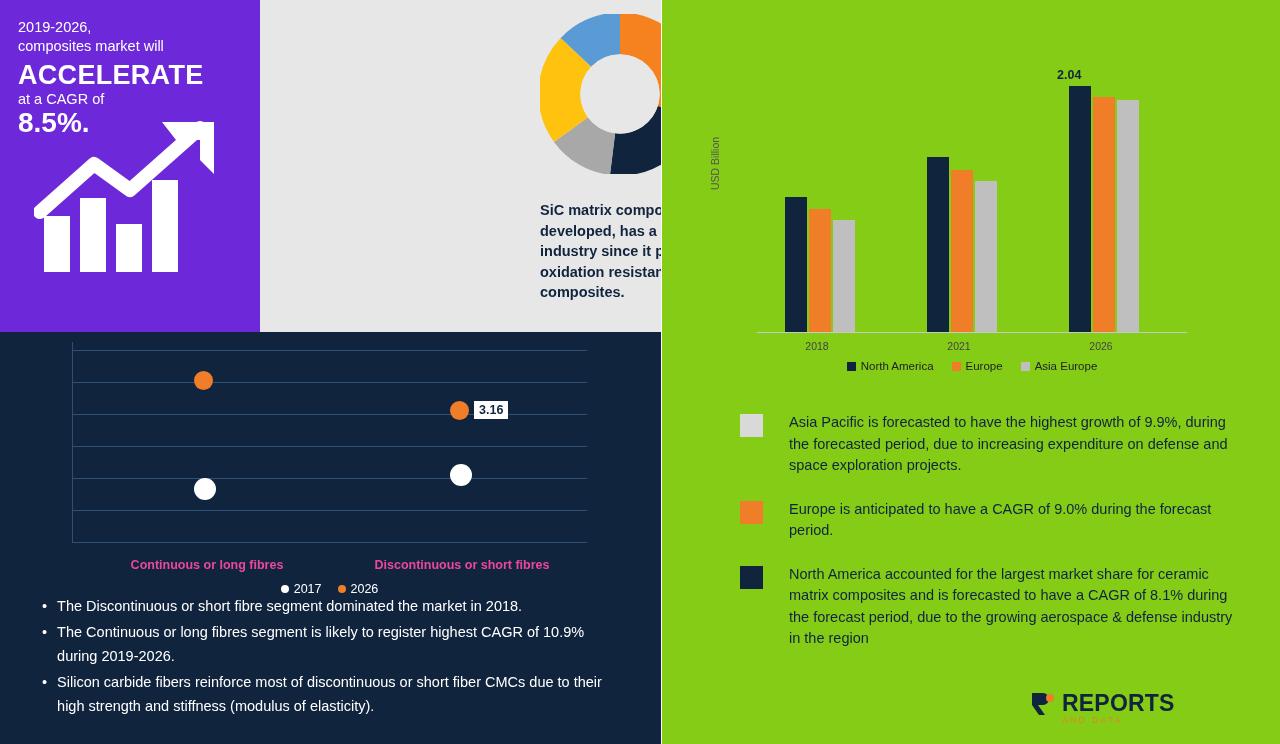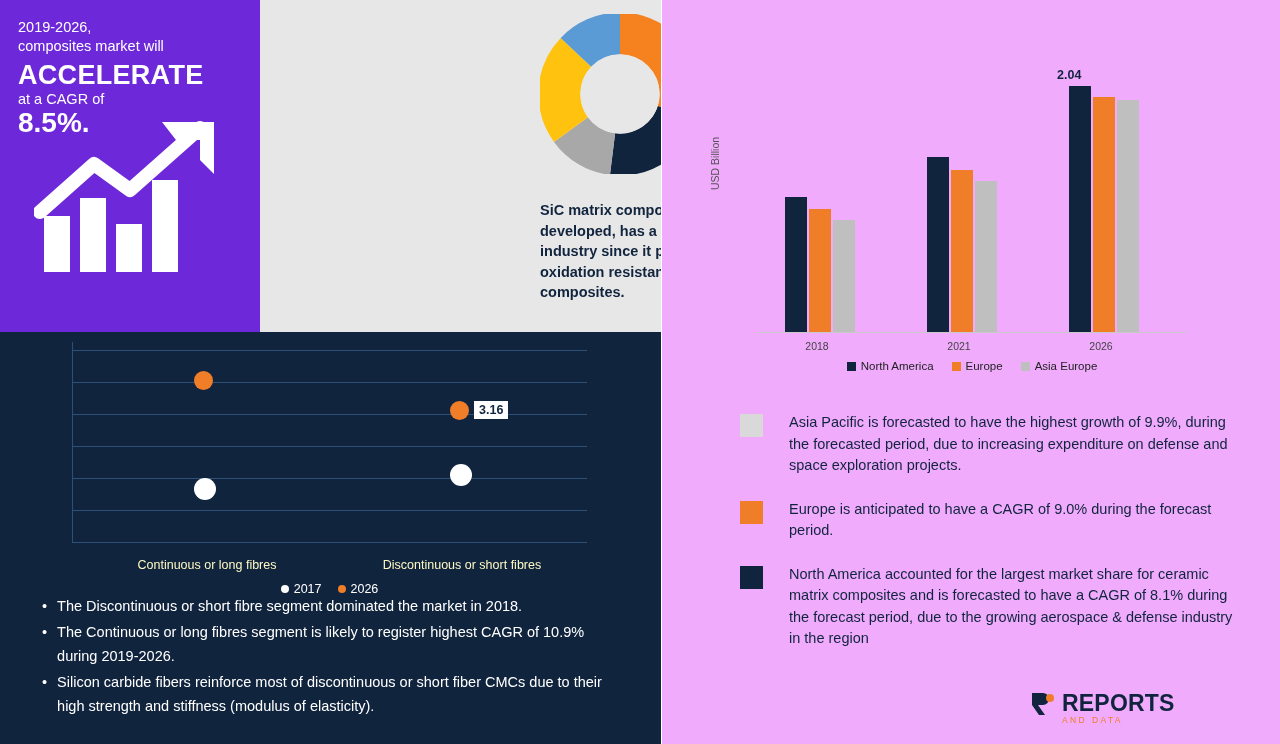--- a/index.html
+++ b/index.html
@@ -49,35 +49,35 @@
   .dumb-axis-h { position: absolute; left: 0; top: 200px; width: 515px; height: 1px; background: #2e5077; }
   .dumb-axis-v { position: absolute; left: 0; top: 0; width: 1px; height: 201px; background: #2e5077; }
   .dumb-dot { position: absolute; width: 19px; height: 19px; border-radius: 50%; }
   .dumb-dot.orange { background: #f07d28; }
   .dumb-dot.white { background: #ffffff; }
   .dumb-label {
     position: absolute; background: #ffffff; color: #11243e;
     font-size: 12.5px; font-weight: 700; padding: 2px 5px; white-space: nowrap;
   }
   .dumb-cat {
-    position: absolute; top: 216px; font-size: 12.5px; font-weight: 400; color: #fef9c3;
+    position: absolute; top: 216px; font-size: 12.5px; font-weight: 700; color: #ec4899;
     text-align: center;
   }
   .dumb-legend {
     position: absolute; left: 0; top: 240px; width: 515px;
     display: flex; justify-content: center; gap: 16px; font-size: 12.5px;
   }
   .lg-item { display: flex; align-items: center; gap: 5px; }
   .lg-dot { width: 8px; height: 8px; border-radius: 50%; display: inline-block; }
   .bullets { position: absolute; left: 42px; top: 262px; width: 580px; }
   .bullet { display: flex; gap: 10px; font-size: 14.5px; line-height: 24px; margin-bottom: 2px; }
   .bullet .dot { color: #ffffff; }
 
   
-  .right-col { position: absolute; left: 661px; top: 0; width: 619px; height: 744px; background: #f0abfc; }
+  .right-col { position: absolute; left: 661px; top: 0; width: 619px; height: 744px; background: #84cc16; }
 
   .bar-area { position: absolute; left: 70px; top: 60px; width: 520px; height: 330px; }
   .y-axis-title {
     position: absolute; left: -22px; top: 130px;
     transform: rotate(-90deg); transform-origin: left top;
     font-size: 10.5px; color: #555; white-space: nowrap;
   }
   .plot { position: absolute; left: 26px; top: 0; width: 430px; height: 272px; }
   .plot-baseline { position: absolute; left: 26px; top: 272px; width: 430px; height: 1px; background: #c9c9c9; }
   .bar { position: absolute; bottom: 0; width: 22px; }

